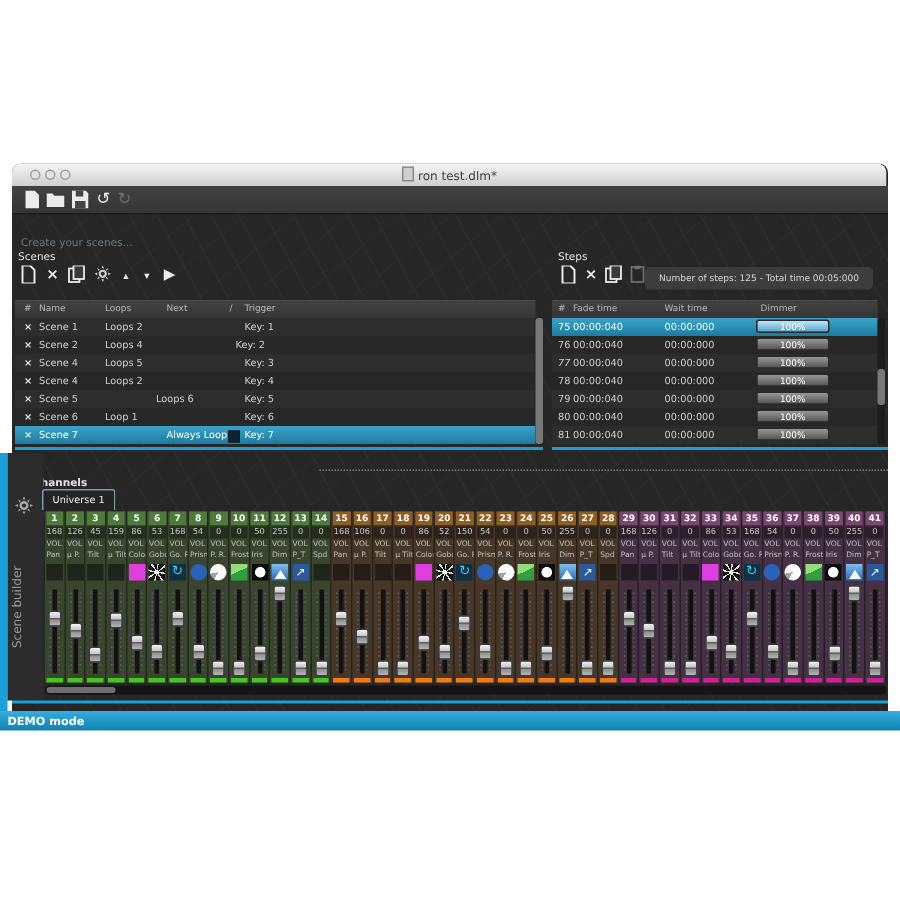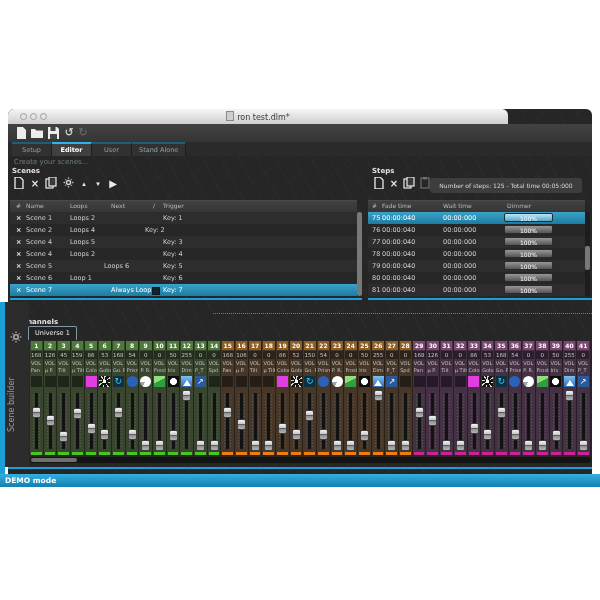--- a/index.html
+++ b/index.html
@@ -2,38 +2,38 @@
 <html><head>
 <meta charset="utf-8">
 <style>
   html,body{margin:0;padding:0;}
   body{width:600px;height:600px;background:#ffffff;font-family:"DejaVu Sans","Liberation Sans",sans-serif;position:relative;overflow:hidden;}
   .abs{position:absolute;}
   
   #win{left:8px;top:109px;width:584px;height:365px;background:#262626;border-radius:6px 6px 0 0;
        background-image:repeating-linear-gradient(62deg,rgba(255,255,255,.022) 0 1px,transparent 1px 16px),
                         repeating-linear-gradient(-40deg,rgba(255,255,255,.015) 0 1px,transparent 1px 22px);}
-  #titlebar{left:0;top:0;width:500px;height:15px;border-radius:6px 6px 0 0;
+  #titlebar{left:0;top:0;width:583px;height:15px;border-radius:6px 6px 0 0;
             background:linear-gradient(#f5f5f5,#cfcfcf);border-bottom:1px solid #9a9a9a;}
   .traffic{top:4px;width:7px;height:7px;border-radius:50%;background:#e3e3e3;border:1px solid #9f9f9f;box-sizing:border-box;}
   #title{left:0;right:0;top:2px;text-align:center;font-size:8px;color:#3c3c3c;}
   #title .docic{display:inline-block;width:6px;height:8px;background:#cfcfcf;border:1px solid #8a8a8a;vertical-align:-1px;margin-right:3px;}
   
   #toolbar{left:0;top:15px;width:584px;height:18px;background:linear-gradient(#424242,#353535);border-bottom:1px solid #1c1c1c;}
   .tbi{top:2px;width:14px;height:14px;color:#ececec;font-size:11px;line-height:14px;text-align:center;}
   .tbi svg{display:block;margin:1px auto;}
   .tbi.dis{color:#6e6e6e;}
   
   #tabbar{left:0;top:33px;width:584px;height:14px;background:#2a2a2a;display:flex;padding-left:4px;box-sizing:border-box;}
   .tab{height:14px;min-width:40px;padding:0 7px;background:#313131;border-top:2px solid #19607a;border-right:1px solid #1d1d1d;
        color:#8fa0a8;font-size:6.5px;line-height:12px;text-align:center;box-sizing:border-box;}
   .tab.active{background:#404040;border-top:2px solid #2db4e8;color:#ffffff;font-weight:bold;}
   #hint{left:6px;top:49px;font-size:7px;color:#6d7a80;}
   
-  .panel-title{font-size:7px;font-weight:bold;color:#e2e2e2;}
+  .panel-title{font-size:7px;font-weight:normal;color:#e2e2e2;}
   .ptool .ico{position:absolute;top:0;width:14px;height:14px;color:#ececec;font-size:10px;line-height:14px;text-align:center;}
   .thead{position:absolute;background:linear-gradient(#414141,#363636);border-top:1px solid #4a4a4a;border-bottom:1px solid #1f1f1f;height:11px;}
   .thead span{position:absolute;top:1px;font-size:6px;color:#b8b8b8;}
   .trow{position:absolute;height:12px;font-size:6.5px;color:#cfcfcf;}
   .trow.odd{background:#2d2d2d;}
   .trow.even{background:#272727;}
   .trow.sel{background:linear-gradient(#3ba3c8,#1e7ba2);color:#ffffff;}
   .trow span{position:absolute;top:2px;}
   #scenes{left:2px;top:58px;width:352px;height:131px;border-bottom:2px solid #1b9fd8;}
   #steps{left:360px;top:58px;width:224px;height:131px;border-bottom:2px solid #1b9fd8;}
@@ -115,26 +115,20 @@
         <svg width="11" height="12" viewBox="0 0 11 12">
           <path d="M0 0h9l2 2v10H0z" fill="#ececec"></path>
           <rect x="2.5" y="0" width="5" height="4" fill="#454545"></rect>
           <rect x="2" y="7" width="7" height="5" fill="#454545"></rect>
         </svg>
       </div>
     <div class="abs tbi" style="left:54px">↺</div>
     <div class="abs tbi dis" style="left:68px">↻</div>
   </div>
 
-  <div class="abs" id="tabbar">
-      <div class="tab">Setup</div>
-      <div class="tab active">Editor</div>
-      <div class="tab">User</div>
-      <div class="tab">Stand Alone</div>
-    </div>
   <div class="abs" id="hint">Create your scenes...</div>
 
   <div class="abs" id="scenes">
     <div class="abs panel-title" style="left:2px;top:0">Scenes</div>
     <div class="abs ptool" style="left:2px;top:10px;width:130px;height:16px">
       <div class="ico" style="left:0"><svg width="10" height="12" viewBox="0 0 10 12">
             <path d="M1 0h5l3 3v9H1z" fill="none" stroke="#ececec" stroke-width="1.3"></path>
           </svg></div>
       <div class="ico" style="left:16px"><span class="x-ic">×</span></div>
       <div class="ico" style="left:32px"><svg width="12" height="12" viewBox="0 0 12 12">
@@ -164,21 +158,21 @@
         <div class="trow odd" style="top: 45px; left: 0px; width: 347px;">
           <span class="x-ic" style="left: 6px;">×</span>
           <span style="left: 16px;">Scene 1</span>
           <span style="left: 60px;">Loops 2</span>
           <span style="left: 153px;">Key: 1</span>
         </div>
         <div class="trow even" style="top: 57px; left: 0px; width: 347px;">
           <span class="x-ic" style="left: 6px;">×</span>
           <span style="left: 16px;">Scene 2</span>
           <span style="left: 60px;">Loops 4</span>
-          <span style="left: 135px;">Key: 2</span>
+          <span style="left: 147px;">Key: 2</span>
         </div>
         <div class="trow odd" style="top: 69px; left: 0px; width: 347px;">
           <span class="x-ic" style="left: 6px;">×</span>
           <span style="left: 16px;">Scene 4</span>
           <span style="left: 60px;">Loops 5</span>
           <span style="left: 153px;">Key: 3</span>
         </div>
         <div class="trow even" style="top: 81px; left: 0px; width: 347px;">
           <span class="x-ic" style="left: 6px;">×</span>
           <span style="left: 16px;">Scene 4</span>

